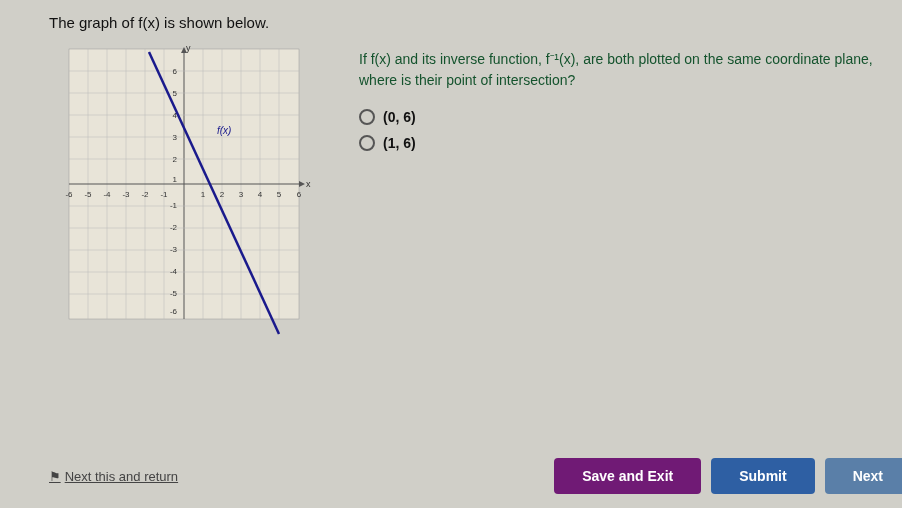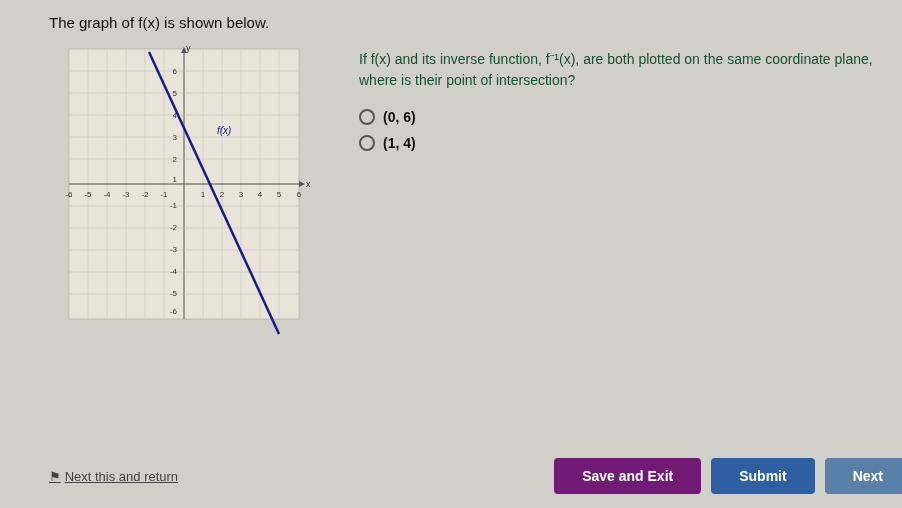--- a/index.html
+++ b/index.html
@@ -213,21 +213,21 @@
     <div class="question-text-area">
       <div class="question-text">If f(x) and its inverse function, f⁻¹(x), are both plotted on the same coordinate plane, where is their point of intersection?</div>
 
       <div class="answer-options">
         <div class="answer-option">
           <div class="radio-circle"></div>
           <span>(0, 6)</span>
         </div>
         <div class="answer-option">
           <div class="radio-circle"></div>
-          <span>(1, 4)</span>
+          <span>(1, 6)</span>
         </div>
       </div>
     </div>
   </div>
 
   <div class="bottom-bar">
     <div class="mark-return">
       <span>⚑</span>
       <span>Next this and return</span>
     </div>

